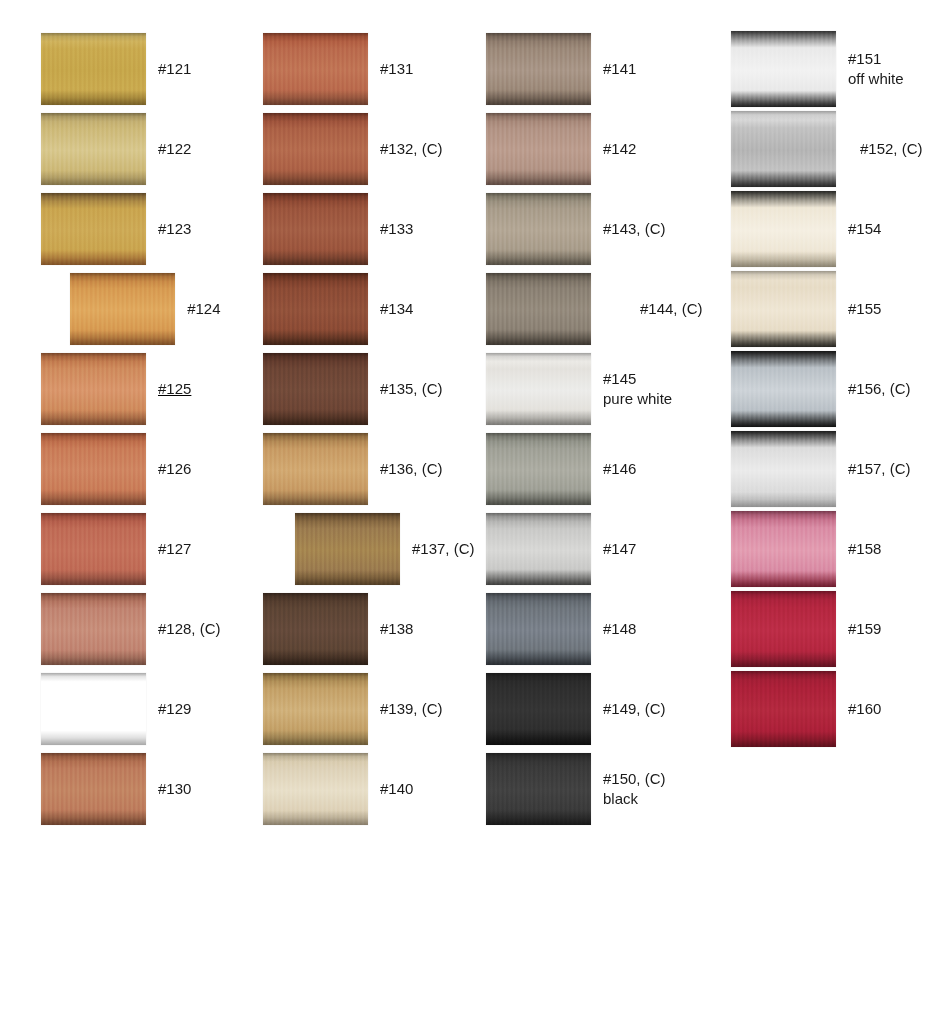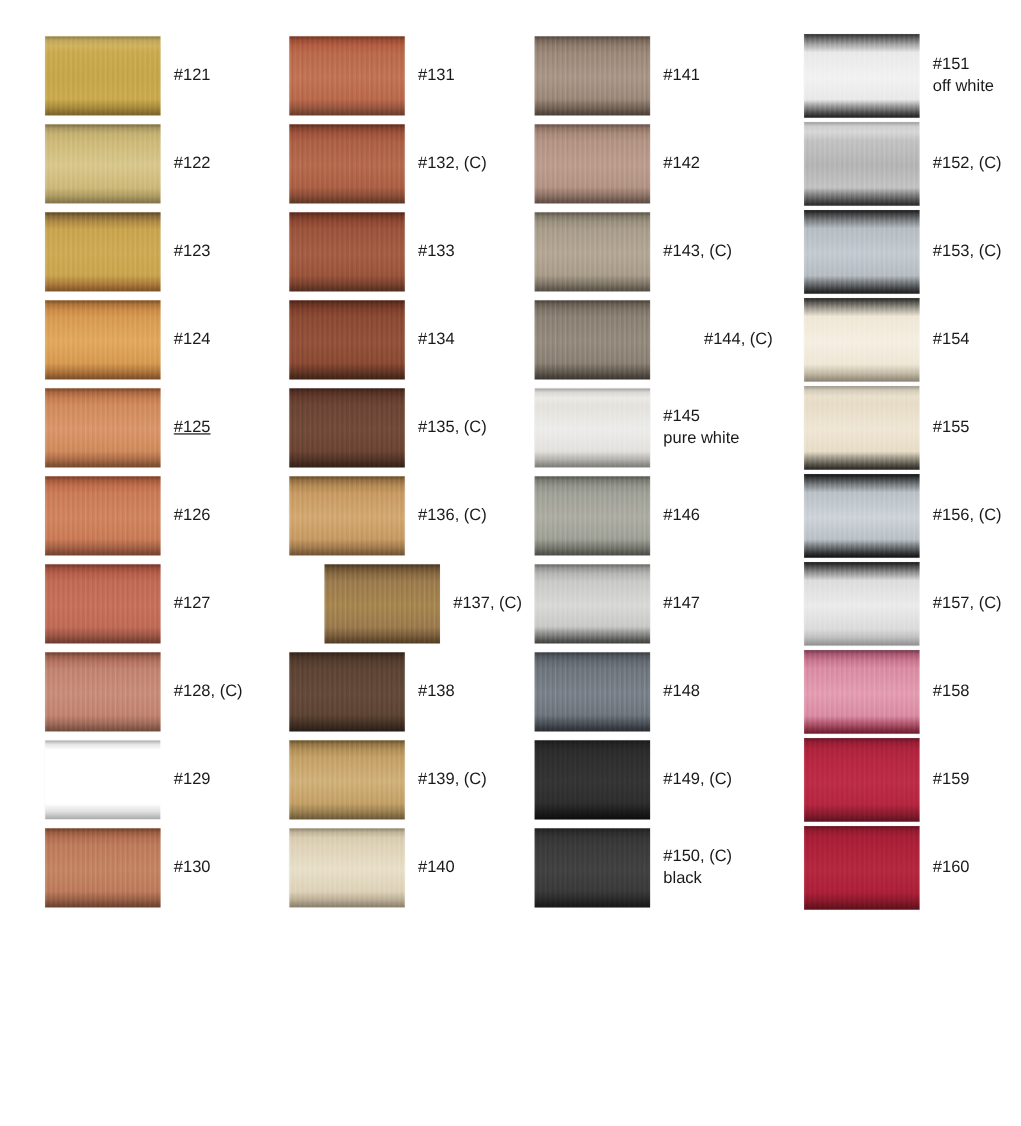--- a/index.html
+++ b/index.html
@@ -112,21 +112,21 @@
         </div>
         <div class="label"><span>#122</span></div>
       </div>
       <div class="swatch-row" style="height: 80px;">
         <div class="swatch" style="background: linear-gradient(rgb(138, 106, 58) 0%, rgb(201, 164, 78) 22%, rgb(205, 169, 85) 52%, rgb(201, 164, 78) 78%, rgb(192, 123, 60) 100%);">
           <div class="fibres"></div>
           <div class="bands"></div>
         </div>
         <div class="label"><span>#123</span></div>
       </div>
-      <div class="swatch-row" style="height: 80px;">
+      <div class="swatch-row" style="height: 80px; justify-content: flex-end;">
         <div class="swatch" style="background: linear-gradient(rgb(184, 118, 58) 0%, rgb(215, 154, 81) 22%, rgb(224, 168, 93) 52%, rgb(215, 154, 81) 78%, rgb(185, 116, 58) 100%);">
           <div class="fibres"></div>
           <div class="bands"></div>
         </div>
         <div class="label"><span>#124</span></div>
       </div>
       <div class="swatch-row" style="height: 80px; text-decoration: underline;">
         <div class="swatch" style="background: linear-gradient(rgb(180, 105, 63) 0%, rgb(207, 138, 92) 22%, rgb(217, 149, 106) 52%, rgb(207, 138, 92) 78%, rgb(176, 107, 68) 100%);">
           <div class="fibres"></div>
           <div class="bands"></div>
@@ -314,33 +314,26 @@
       </div>
     </div>
     <div class="column col4" style="left: 731px;">
       <div class="swatch-row" style="height: 80px;">
         <div class="swatch" style="background: linear-gradient(rgb(74, 74, 74) 0%, rgb(233, 233, 233) 22%, rgb(242, 242, 242) 52%, rgb(233, 233, 233) 78%, rgb(47, 47, 47) 100%);">
           <div class="fibres"></div>
           <div class="bands"></div>
         </div>
         <div class="label"><span>#151</span><span class="line2">off white</span></div>
       </div>
-      <div class="swatch-row" style="height: 80px;">
+      <div class="swatch-row" style="height: 80px; gap: 12px;">
         <div class="swatch" style="background: linear-gradient(rgb(239, 239, 239) 0%, rgb(194, 194, 194) 22%, rgb(180, 180, 180) 52%, rgb(194, 194, 194) 78%, rgb(60, 60, 60) 100%);">
           <div class="fibres"></div>
           <div class="bands"></div>
         </div>
         <div class="label"><span>#152, (C)</span></div>
-      </div>
-      <div class="swatch-row" style="height: 80px;">
-        <div class="swatch" style="background: linear-gradient(rgb(43, 43, 43) 0%, rgb(181, 188, 194) 22%, rgb(195, 202, 208) 52%, rgb(181, 188, 194) 78%, rgb(43, 43, 43) 100%);">
-          <div class="fibres"></div>
-          <div class="bands"></div>
-        </div>
-        <div class="label"><span>#153, (C)</span></div>
       </div>
       <div class="swatch-row" style="height: 80px;">
         <div class="swatch" style="background: linear-gradient(rgb(58, 58, 54) 0%, rgb(239, 231, 214) 22%, rgb(245, 239, 226) 52%, rgb(239, 231, 214) 78%, rgb(207, 195, 168) 100%);">
           <div class="fibres"></div>
           <div class="bands"></div>
         </div>
         <div class="label"><span>#154</span></div>
       </div>
       <div class="swatch-row" style="height: 80px;">
         <div class="swatch" style="background: linear-gradient(rgb(236, 227, 208) 0%, rgb(231, 220, 198) 22%, rgb(239, 230, 212) 52%, rgb(231, 220, 198) 78%, rgb(60, 58, 51) 100%);">

